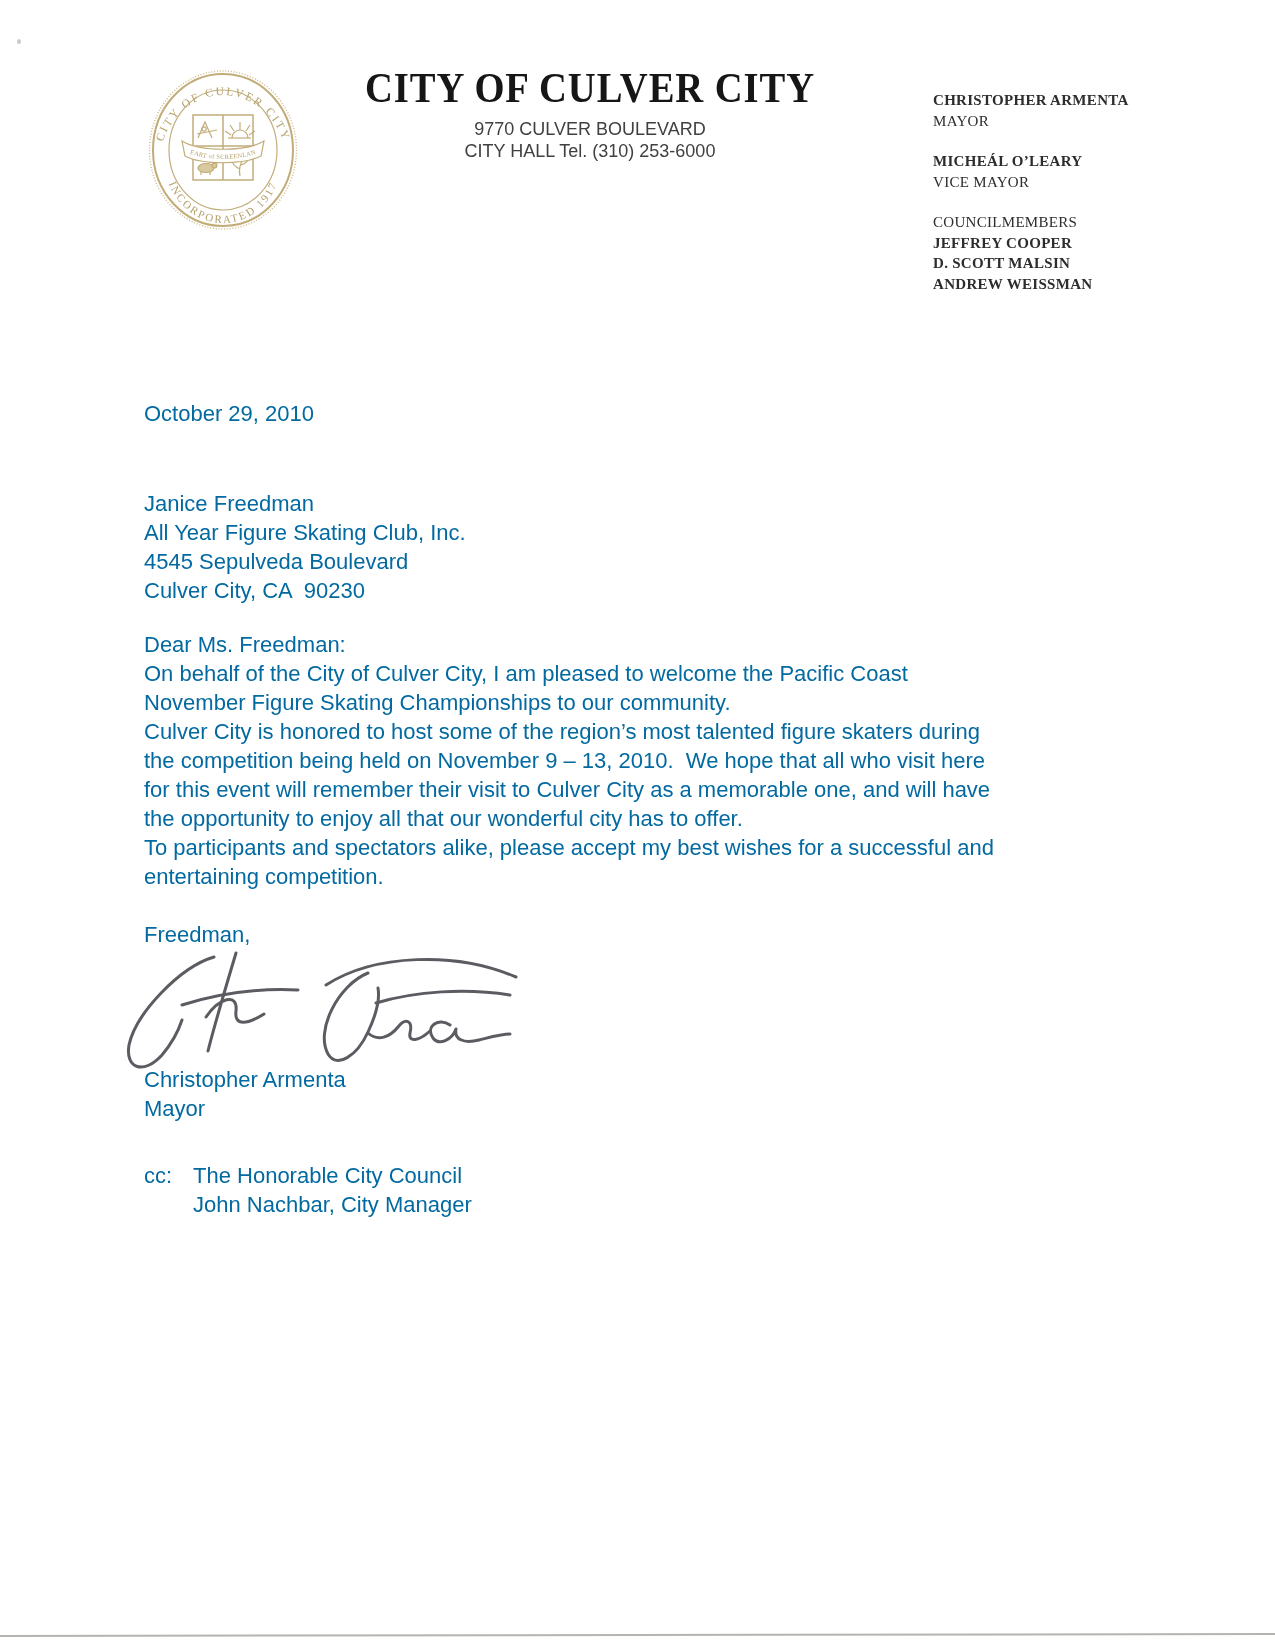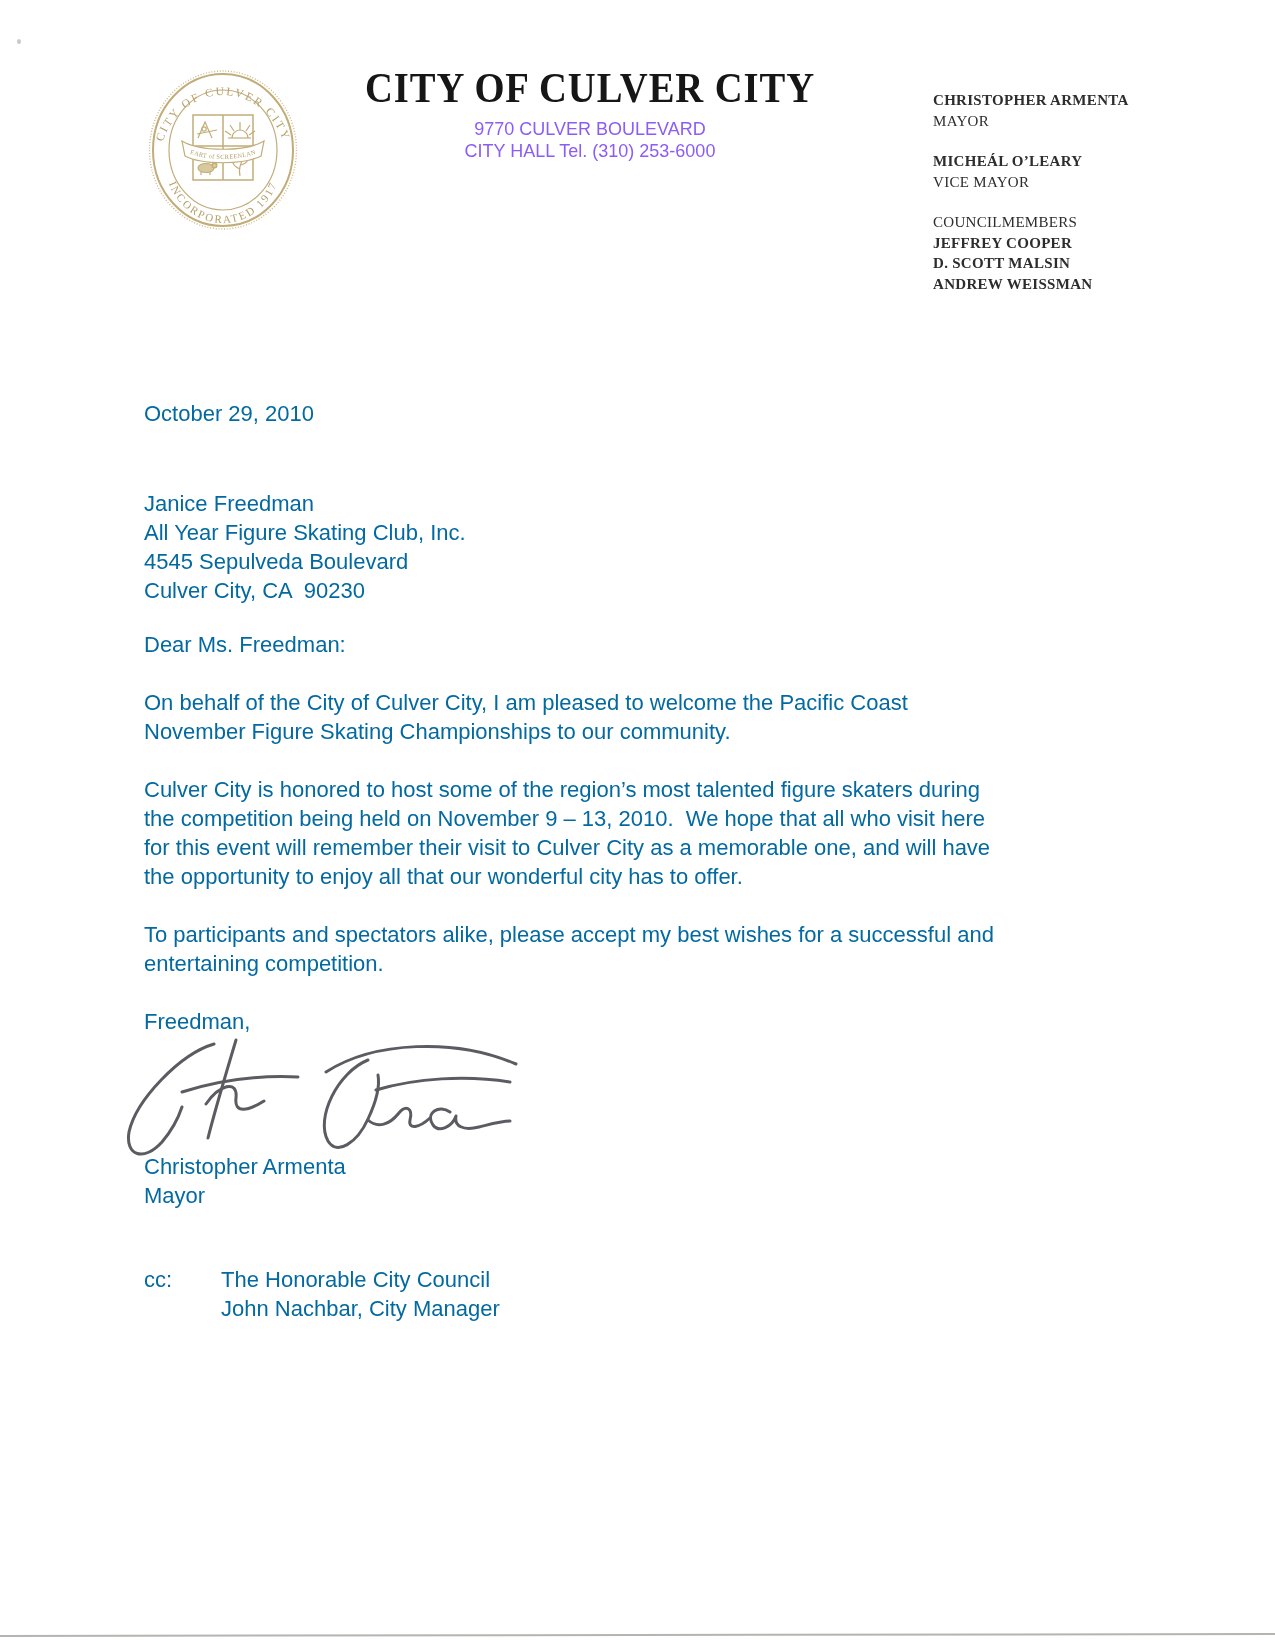--- a/index.html
+++ b/index.html
@@ -12,39 +12,39 @@
     background:#ffffff;overflow:hidden;color:#262626;
   }
   
   .seal-wrap{position:absolute;left:148px;top:70px;width:150px;height:160px;}
   .head-center{position:absolute;left:295px;top:64px;width:590px;text-align:center;}
   .head-title{
     margin:0;font-family:"Liberation Serif","DejaVu Serif",serif;
     font-weight:700;font-size:42px;line-height:48px;letter-spacing:1px;
     color:#161616;white-space:nowrap;transform:scaleX(.92);transform-origin:center;
   }
-  .head-addr{margin-top:7px;font-size:18px;line-height:21.5px;color:#8b5cf6;}
+  .head-addr{margin-top:7px;font-size:18px;line-height:21.5px;color:#404040;}
   .officials{
     position:absolute;left:933px;top:90px;
     font-family:"Liberation Serif","DejaVu Serif",serif;
     font-size:15px;line-height:20.5px;color:#2d2d2d;letter-spacing:.3px;white-space:nowrap;
   }
   .off-group{margin-bottom:20px;}
   .off-name{font-weight:700;}
   .off-title,.off-label{font-weight:400;}
   
   .main{position:absolute;left:144px;top:399px;width:945px;font-size:22px;line-height:29px;color:#0369a1;}
   .line{white-space:pre;}
   .recipient{margin-top:61px;}
   .salutation{margin-top:25px;}
-  .para{margin-top:29px;}
+  .para{}
   .closing{margin-top:29px;}
   .sig-wrap{position:relative;height:116px;}
   .sig-svg{position:absolute;left:-28px;top:-8px;pointer-events:none;}
-  .cc{display:flex;margin-top:55px;gap:28px;}
+  .cc{display:flex;margin-top:38px;}
   .cc-label{width:49px;flex:none;}
   
   .scan-line{position:absolute;left:-4px;top:1634px;width:1283px;height:2px;background:#b6b4b0;transform:rotate(-.08deg);}
   .speck{position:absolute;left:17px;top:39px;width:4px;height:5px;background:#c9c9c9;border-radius:50%;}
 </style>
 </head>
 <body>
 
 <div class="page">
 

